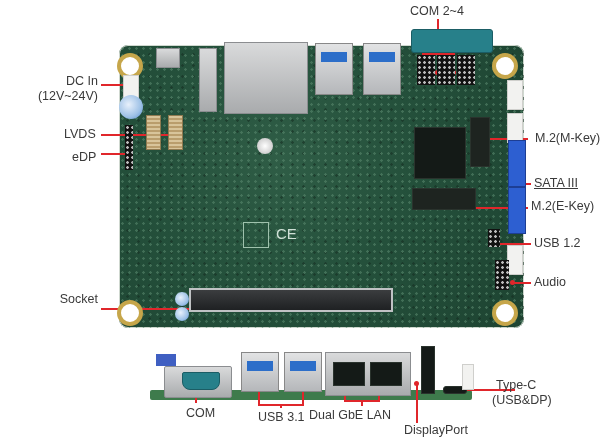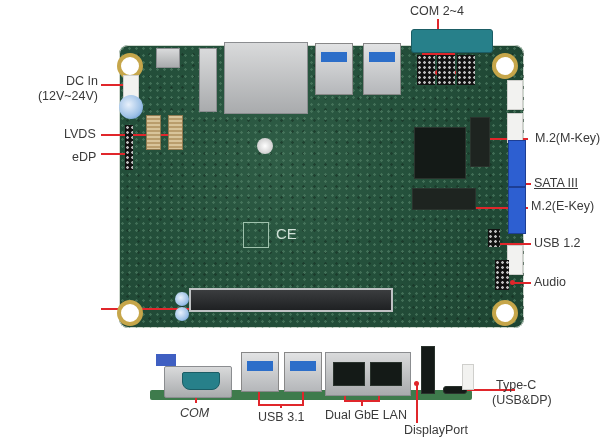--- a/index.html
+++ b/index.html
@@ -142,20 +142,21 @@
 
 <div class="label" style="left:534px;top:236px;">USB 1.2</div>
 <div class="leader" style="left:494px;top:243px;width:37px;height:1.5px;"></div>
 <div class="dot" style="left:492px;top:241px;"></div>
 
 <div class="label" style="left:534px;top:275px;">Audio</div>
 <div class="leader" style="left:513px;top:282px;width:18px;height:1.5px;"></div>
 <div class="dot" style="left:510px;top:280px;"></div>
 
 <div class="label right" style="left:0px;top:292px;width:98px;">
+  <div>Socket</div>
 </div>
 <div class="leader" style="left:101px;top:308px;width:182px;height:1.5px;"></div>
 <div class="dot" style="left:280px;top:306px;"></div>
 
 <div class="io">
   <div class="io-base"></div>
 
   <div class="comp" style="left:6px;top:2px;width:20px;height:12px;background:#3f5fc2;"></div>
 
   <div class="comp metal" style="left:14px;top:14px;width:66px;height:30px;border-radius:2px;"></div>
@@ -169,39 +170,39 @@
   <div class="comp chip" style="left:220px;top:10px;width:30px;height:22px;"></div>
 
   <div class="comp chip" style="left:271px;top:-6px;width:12px;height:46px;"></div>
 
   <div class="comp chip" style="left:293px;top:34px;width:22px;height:6px;border-radius:3px;"></div>
   <div class="comp white-conn" style="left:312px;top:12px;width:10px;height:24px;"></div>
 </div>
 
 <div class="leader" style="left:195px;top:385px;width:1.5px;height:18px;"></div>
 <div class="dot" style="left:193px;top:383px;"></div>
-<div class="label" style="left:180px;top:406px;font-style:italic;">COM</div>
+<div class="label" style="left:186px;top:406px;">COM</div>
 
 <div class="leader" style="left:258px;top:362px;width:1.5px;height:43px;"></div>
 <div class="leader" style="left:302px;top:362px;width:1.5px;height:43px;"></div>
 <div class="leader" style="left:258px;top:404px;width:46px;height:1.5px;"></div>
 <div class="leader" style="left:280px;top:404px;width:1.5px;height:4px;"></div>
 <div class="dot" style="left:256px;top:360px;"></div>
 <div class="dot" style="left:256px;top:381px;"></div>
 <div class="dot" style="left:300px;top:360px;"></div>
 <div class="dot" style="left:300px;top:381px;"></div>
 <div class="label" style="left:258px;top:410px;">USB 3.1</div>
 
 <div class="leader" style="left:344px;top:378px;width:1.5px;height:23px;"></div>
 <div class="leader" style="left:378px;top:378px;width:1.5px;height:23px;"></div>
 <div class="leader" style="left:344px;top:400px;width:36px;height:1.5px;"></div>
 <div class="leader" style="left:361px;top:400px;width:1.5px;height:6px;"></div>
 <div class="dot" style="left:342px;top:376px;"></div>
 <div class="dot" style="left:376px;top:376px;"></div>
-<div class="label" style="left:325px;top:408px;">Dual GbE LAN</div>
+<div class="label" style="left:309px;top:408px;">Dual GbE LAN</div>
 
 <div class="leader" style="left:416px;top:383px;width:1.5px;height:40px;"></div>
 <div class="dot" style="left:414px;top:381px;"></div>
 <div class="label" style="left:404px;top:423px;">DisplayPort</div>
 
 <div class="leader" style="left:455px;top:389px;width:60px;height:1.5px;"></div>
 <div class="dot" style="left:453px;top:387px;"></div>
 <div class="label" style="left:492px;top:378px;">
   <div style="padding-left:4px;">Type-C</div>
   <div>(USB&amp;DP)</div>

